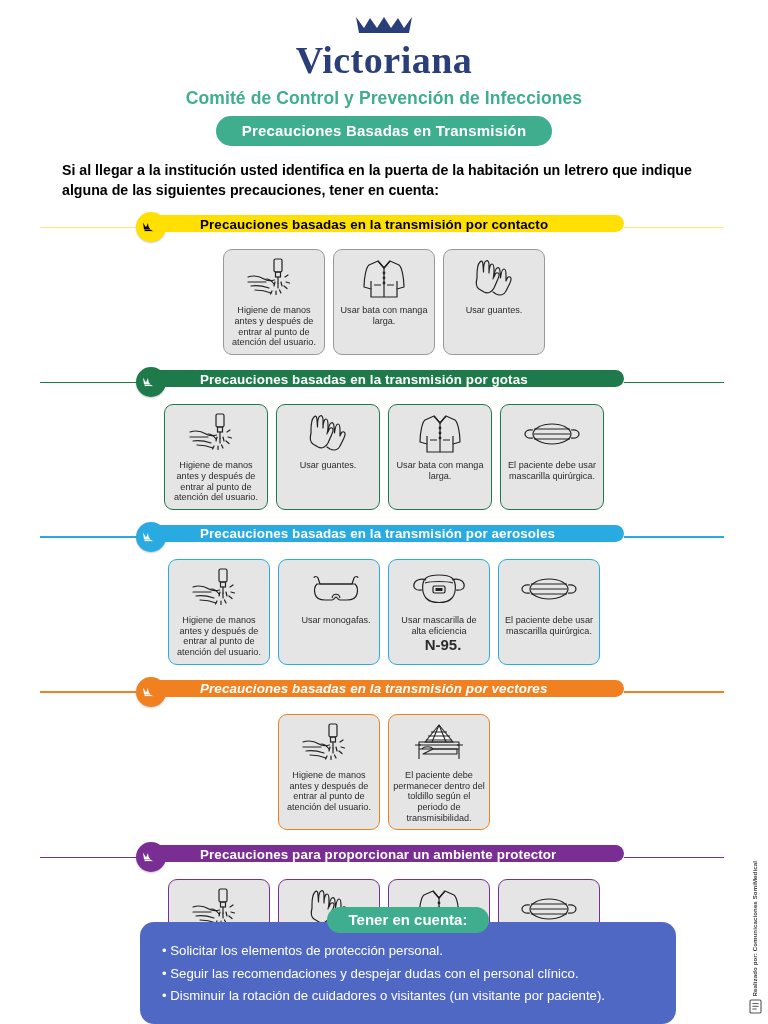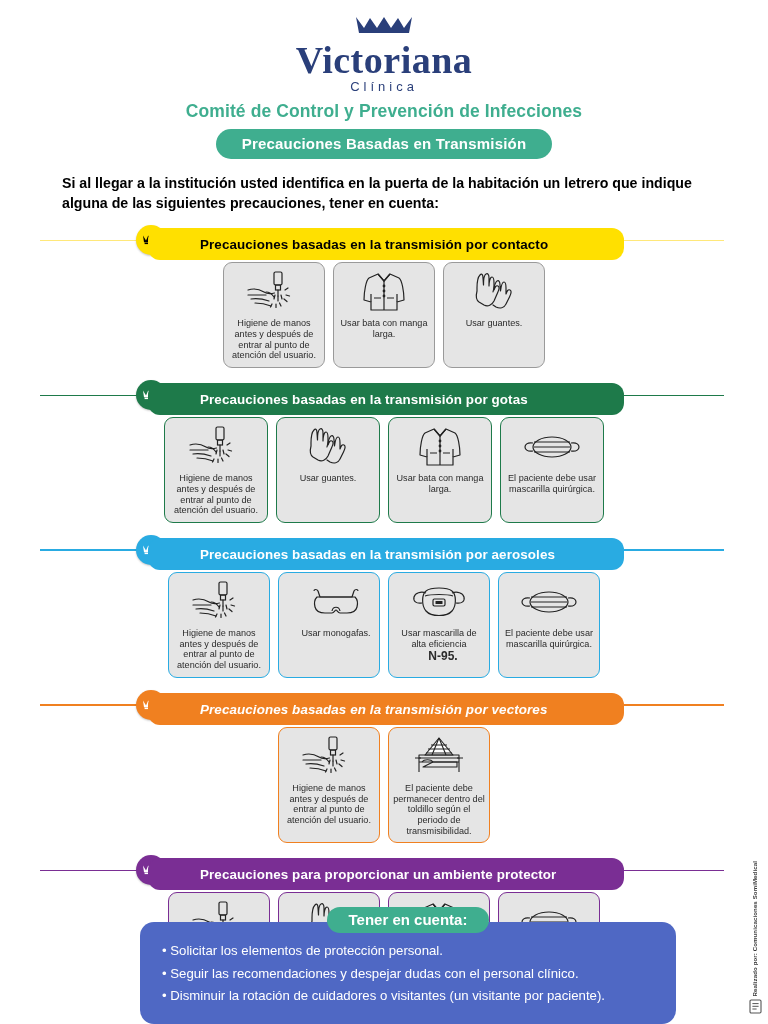--- a/index.html
+++ b/index.html
@@ -43,21 +43,21 @@
   
   .section { position: relative; margin-top: 12px; }
   .band { position: relative; height: 30px; }
   
   .band .rule {
     position:absolute; top: 14.5px; height: 1.5px;
   }
   .band .rule.left  { left: 40px;  right: auto; width: 108px; }
   .band .rule.right { right: 44px; width: 100px; }
   .band .bar {
-    position:absolute; left: 148px; right: 144px; top: 3px; height: 32px;
+    position:absolute; left: 148px; right: 144px; top: 3px; height: 17px;
     border-radius: 12px;
   }
   .band .bar .bar-label {
     position:absolute; left: 52px; right: 10px; top: 50%;
     transform: translateY(-50%);
     font-size: 13.4px; font-weight: 700; letter-spacing: .1px;
     white-space: nowrap; text-align:left;
   }
   .band .knob {
     position:absolute; left: 136px; top: 0px;
@@ -72,21 +72,21 @@
     width: 102px; min-height: 100px;
     border: 1.4px solid #cfcfcf; border-radius: 9px;
     background:#e5e5e5; display:flex; flex-direction:column;
     align-items:center; padding: 6px 4px 6px;
   }
   .card .pic { height: 46px; display:flex; align-items:center; justify-content:center; }
   .card .cap {
     margin-top: 3px; font-size: 9.1px; line-height: 1.18;
     text-align:center; color:#2b2b2b; font-family:"Liberation Sans",sans-serif;
   }
-  .card .cap b { font-size: 12px; padding-left: 8px; }
+  .card .cap b { font-size: 15px; padding-left: 8px; }
   .row-gotas   .card { min-height: 104px; width: 104px; }
 
   
   .bottom { position:absolute; left: 140px; right: 92px; bottom: 0px; }
   .bottom-pill-wrap { text-align:center; position:relative; z-index:3; }
   .bottom-pill {
     display:inline-block; background:#3fae8f; color:#fff;
     border-radius: 14px; padding: 4px 22px 5px;
     font-size: 15px; font-weight:700;
   }
@@ -117,21 +117,20 @@
 
   <div class="brand">
     <span class="brand-crown">
       <svg width="60" height="22" viewBox="0 0 60 22">
         <path d="M2 3 L10 14 L16 4 L23 14 L30 3 L37 14 L44 4 L50 14 L58 3
                  L55 19 L5 19 Z" fill="#2a3f7a"></path>
         <rect x="8" y="15" width="44" height="3.2" fill="#2a3f7a"></rect>
       </svg>
     </span>
     <div class="brand-name">Victoriana</div>
-    <div class="brand-sub">Clínica</div>
   </div>
 
   <div class="committee">Comité de Control y Prevención de Infecciones</div>
 
   <div class="pill-title-wrap">
     <span class="pill-title">Precauciones Basadas en Transmisión</span>
   </div>
 
   <p class="intro">Si al llegar a la institución usted identifica en la puerta de la habitación un letrero que indique alguna de las siguientes precauciones, tener en cuenta:</p>
 

